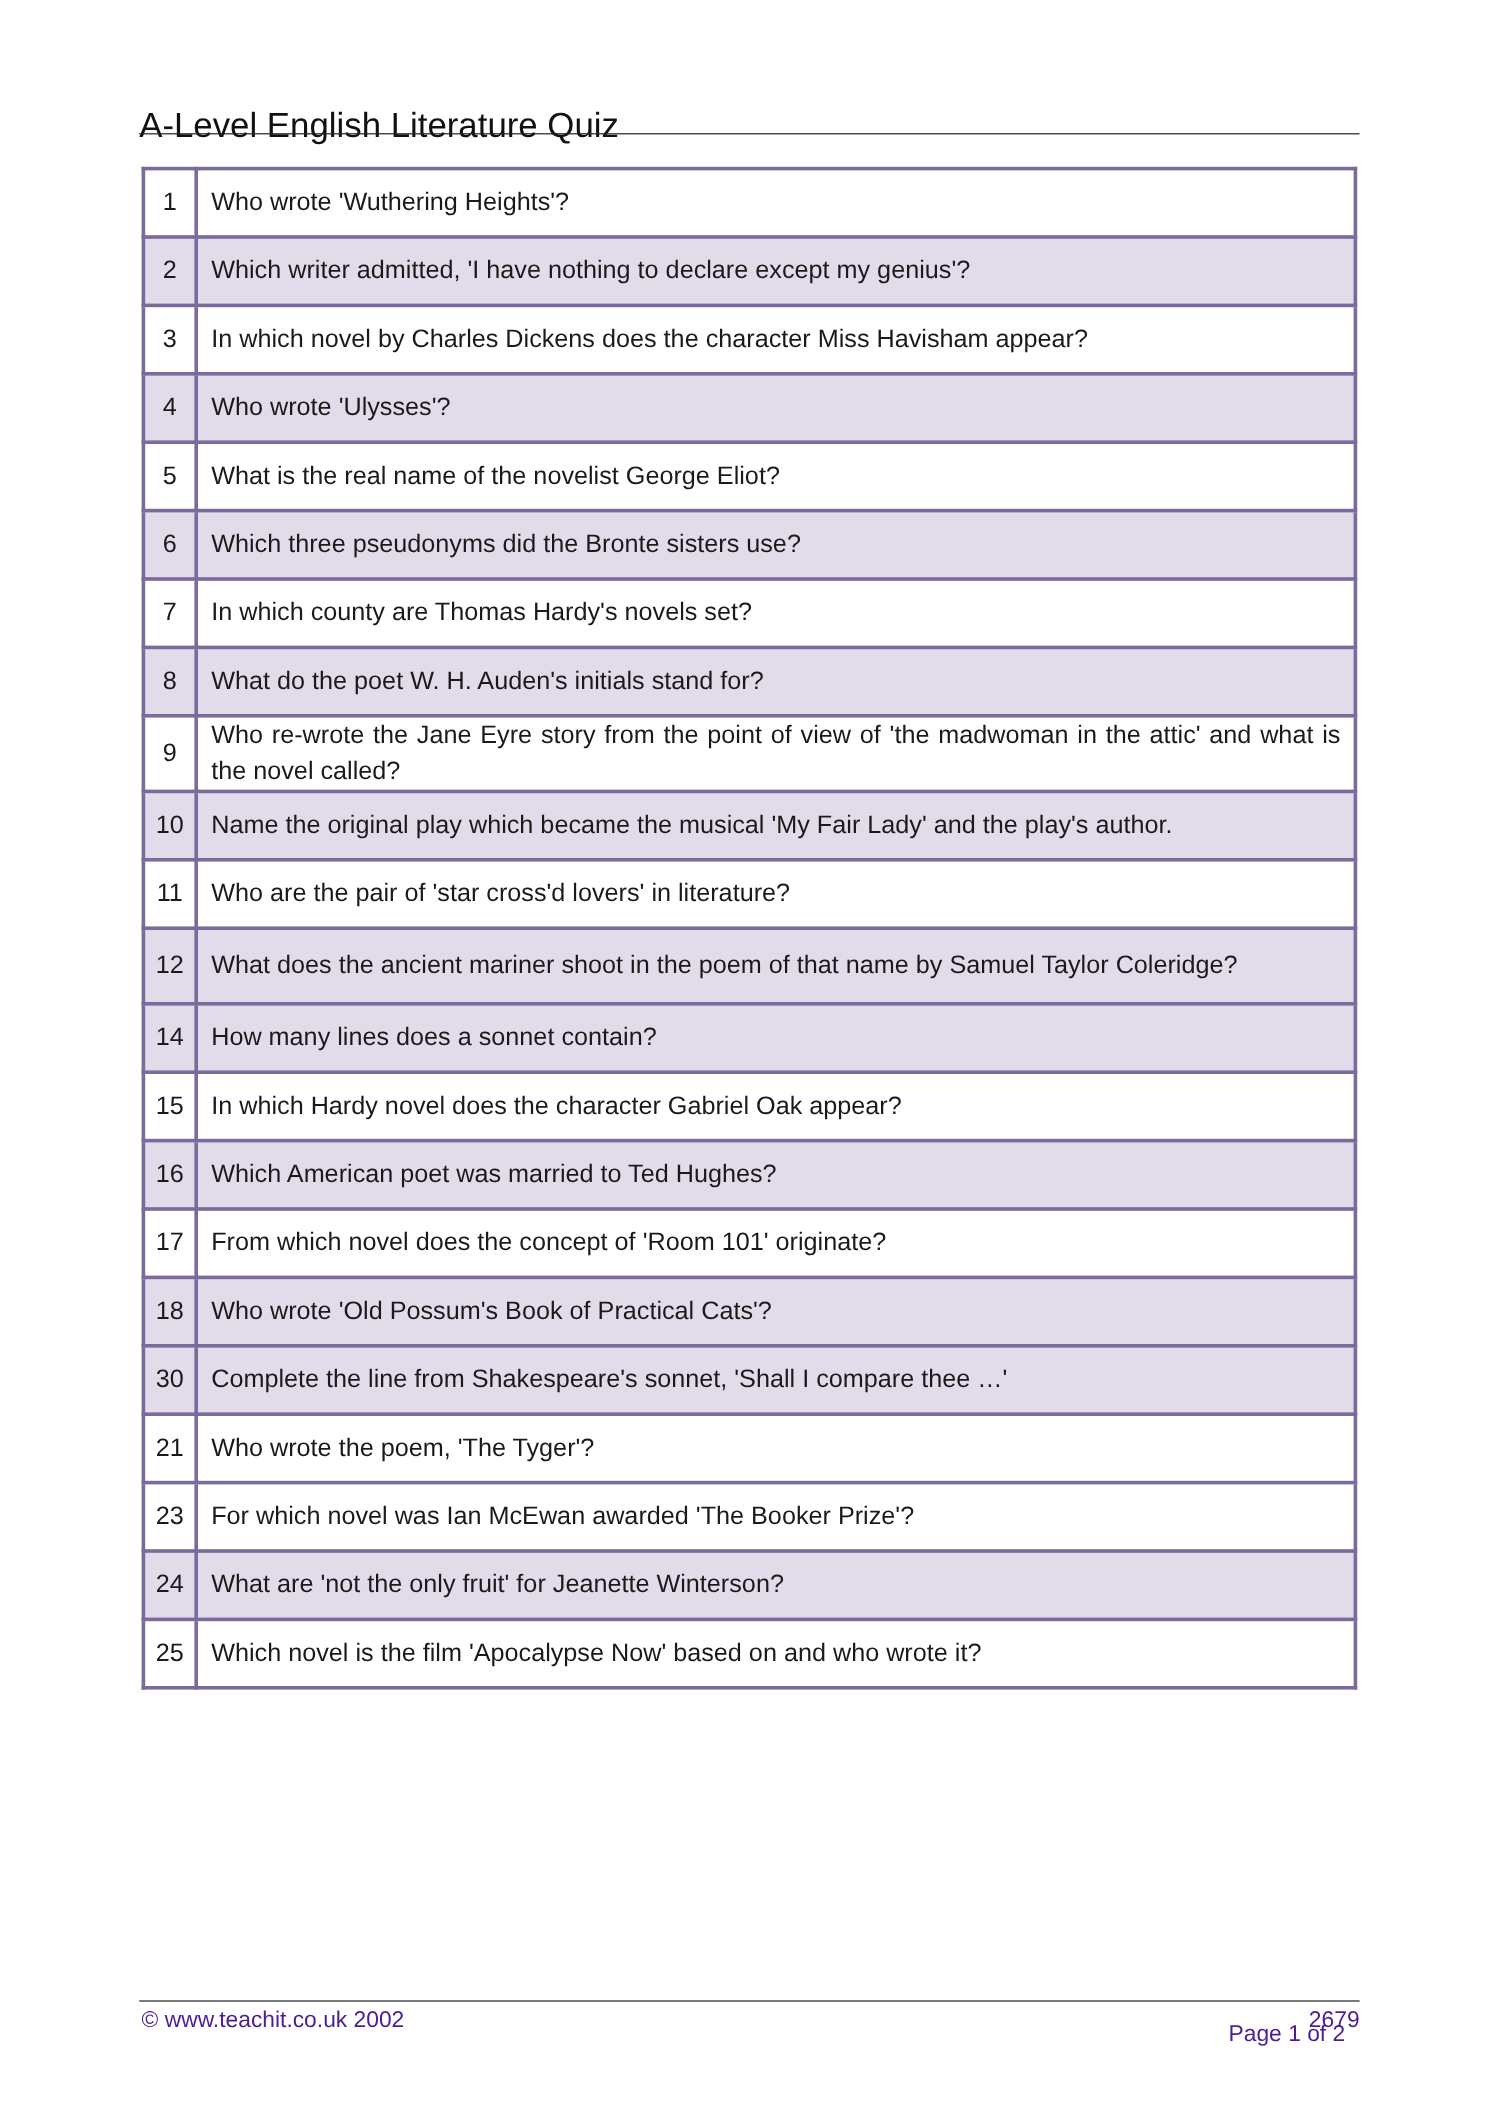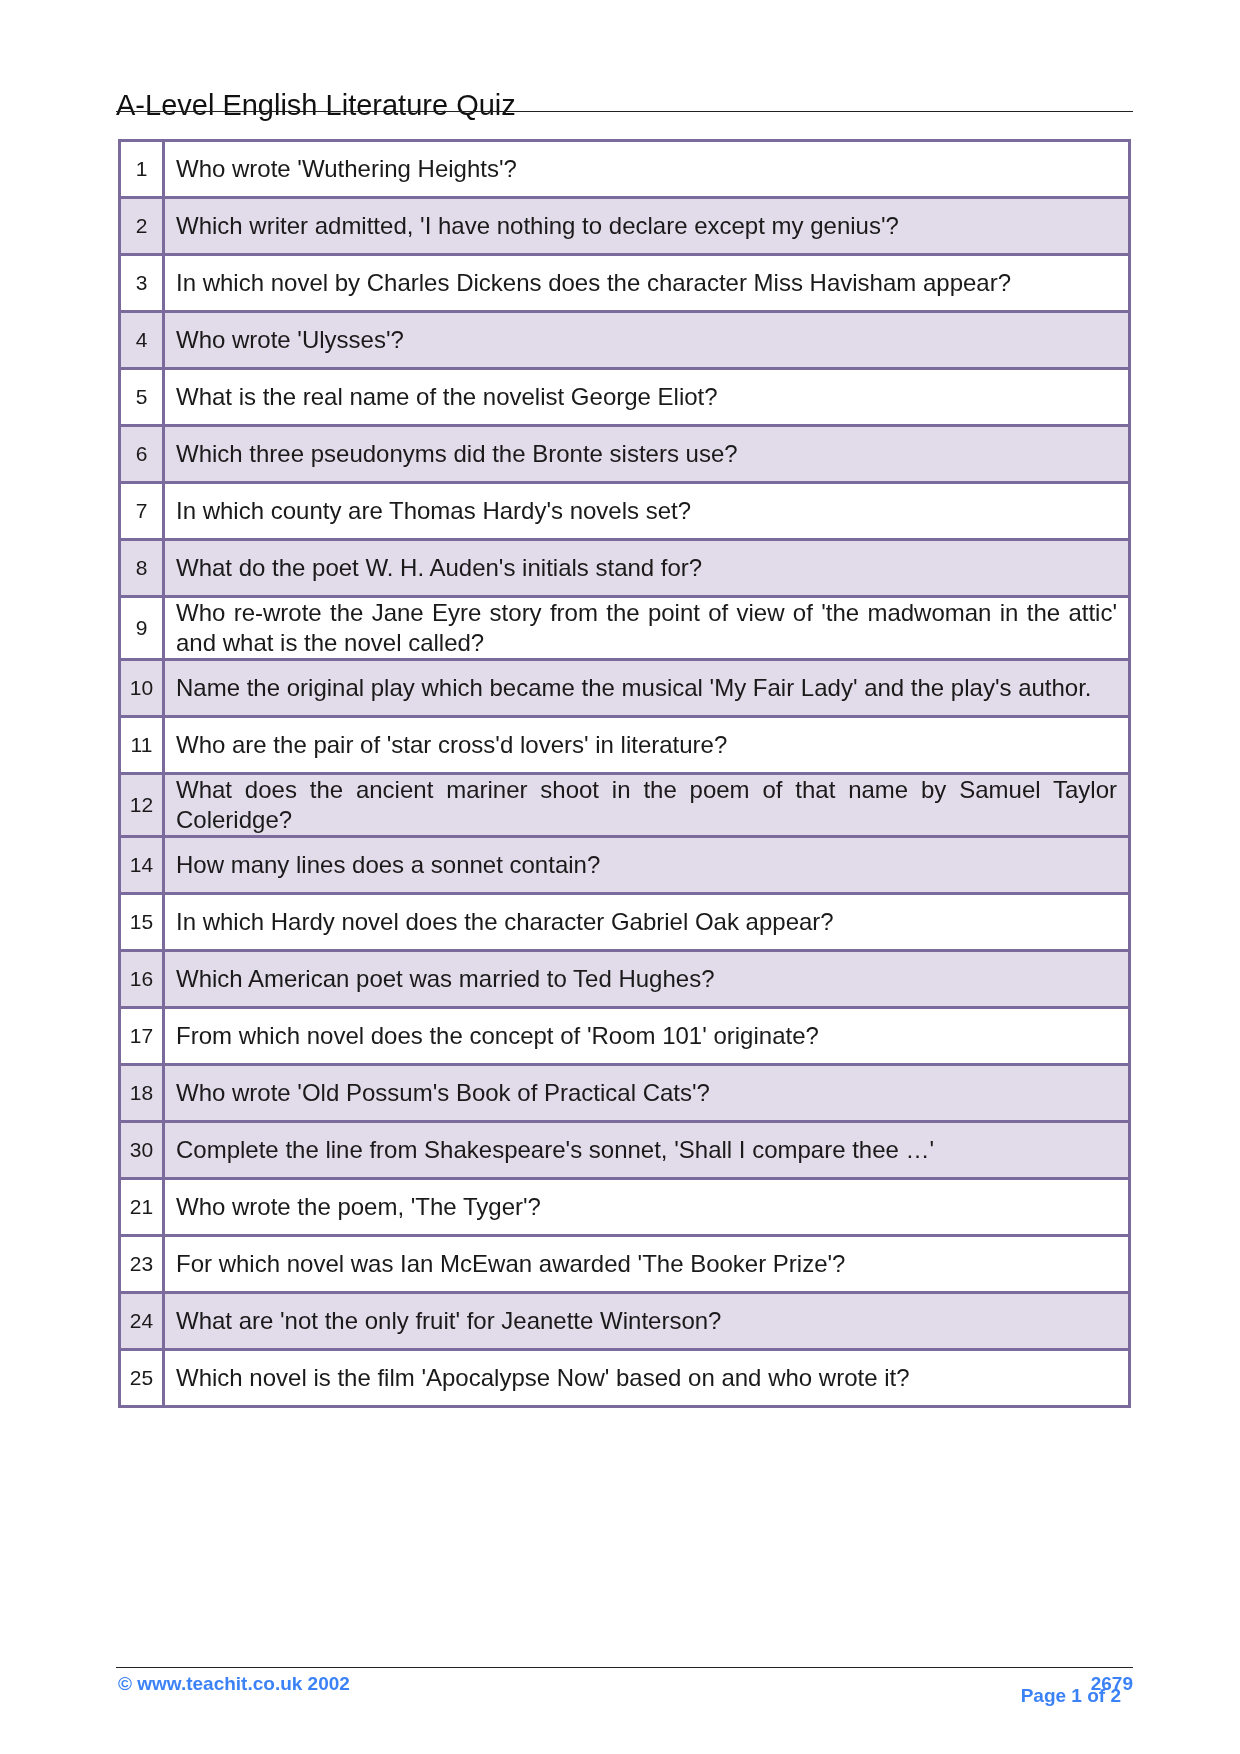--- a/index.html
+++ b/index.html
@@ -12,23 +12,23 @@
   .quiz-table {
     position: absolute; left: 118px; top: 139px; width: 1013px;
     border-collapse: collapse; table-layout: fixed;
     border: 3px solid #7b6a9c;
   }
   .quiz-table td { border: 3px solid #7b6a9c; padding: 0; vertical-align: middle; }
   .quiz-table tr.normal td { height: 54px; }
   .quiz-table tr.tall td { height: 60px; }
   .quiz-table tr.alt td { background: #e2dcea; }
   .num-cell { width: 41px; text-align: center; font-size: 21px; color: #1a1a1a; }
-  .q-cell { padding: 0 11px !important; font-size: 24px; line-height: 30px; color: #1a1a1a; text-align: justify; margin-top: 48px; }
+  .q-cell { padding: 0 11px !important; font-size: 21px; line-height: 30px; color: #1a1a1a; text-align: justify; margin-top: 48px; }
   .footer-rule { position: absolute; left: 116px; width: 1017px; top: 1667px; height: 0; border-top: 1.5px solid #222; }
-  .footer { position: absolute; left: 116px; width: 1017px; top: 1672px; height: 24px; font-size: 19px; line-height: 24px; color: #3b82f6; font-weight: bold; }
+  .footer { position: absolute; left: 116px; width: 1017px; top: 1672px; height: 24px; font-size: 19px; line-height: 24px; color: #4c1d95; }
   .footer .left { position: absolute; left: 2px; }
   .footer .center { position: absolute; left: 0; right: 0; text-align: right; }
   .footer .right { position: absolute; right: 12px; margin-top: 12px; }
 </style>
 </head>
 <body>
 
 <div class="title">A-Level English Literature Quiz</div>
 <div class="title-rule"></div>
 

